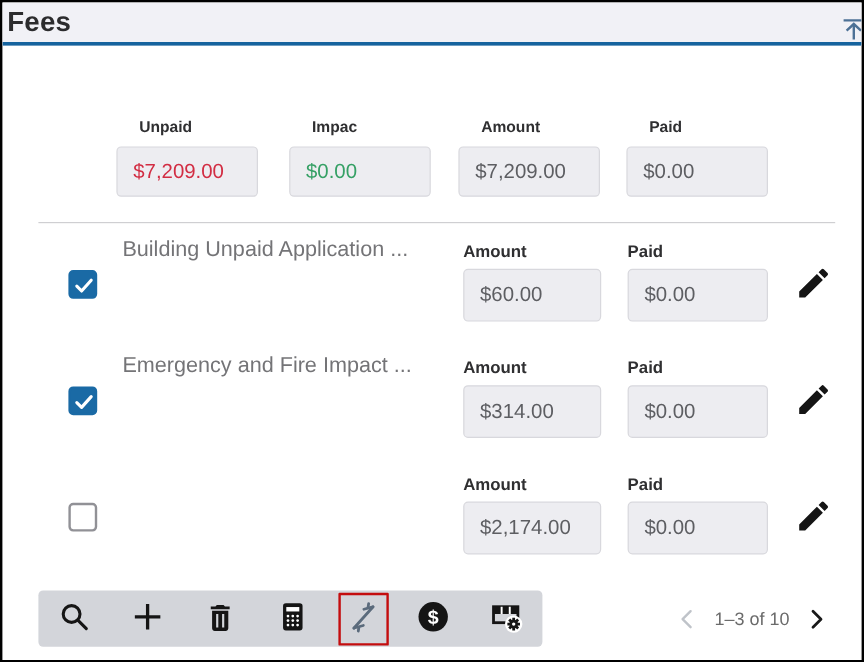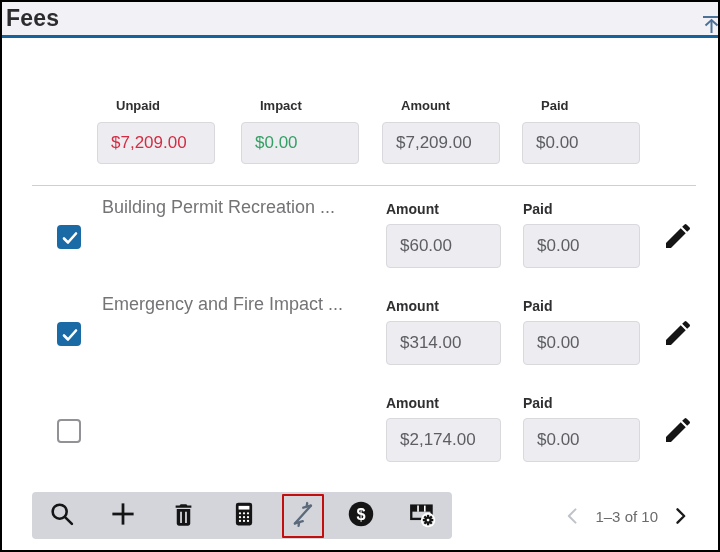--- a/index.html
+++ b/index.html
@@ -112,37 +112,37 @@
       </span>
     </button>
   </div>
 
   <div class="summary">
     <div class="sum-col c0">
       <span class="lbl">Unpaid</span>
       <div class="valbox" style="color: rgb(210, 45, 67);">$7,209.00</div>
     </div>
     <div class="sum-col c1">
-      <span class="lbl">Impact</span>
+      <span class="lbl">Impac</span>
       <div class="valbox" style="color: rgb(53, 160, 101);">$0.00</div>
     </div>
     <div class="sum-col c2">
       <span class="lbl">Amount</span>
       <div class="valbox" style="color: rgb(93, 94, 98);">$7,209.00</div>
     </div>
     <div class="sum-col c3">
       <span class="lbl">Paid</span>
       <div class="valbox" style="color: rgb(93, 94, 98);">$0.00</div>
     </div>
   </div>
 
   <div class="divider"></div>
 
   <div class="fee-row r0">
-    <span class="fee-name">Building Permit Recreation ...</span>
+    <span class="fee-name">Building Unpaid Application ...</span>
     <span class="checkbox checked">
       <svg width="18" height="18" viewBox="0 0 18 18">
         <polyline points="3,9.5 7,13.5 15,4.5" fill="none" stroke="#fff" stroke-width="2.6" stroke-linecap="round" stroke-linejoin="round"></polyline>
       </svg>
     </span>
     <span class="fld-label amt">Amount</span>
     <div class="valbox amt">$60.00</div>
     <span class="fld-label pd">Paid</span>
     <div class="valbox pd">$0.00</div>
     <button class="edit-btn">

